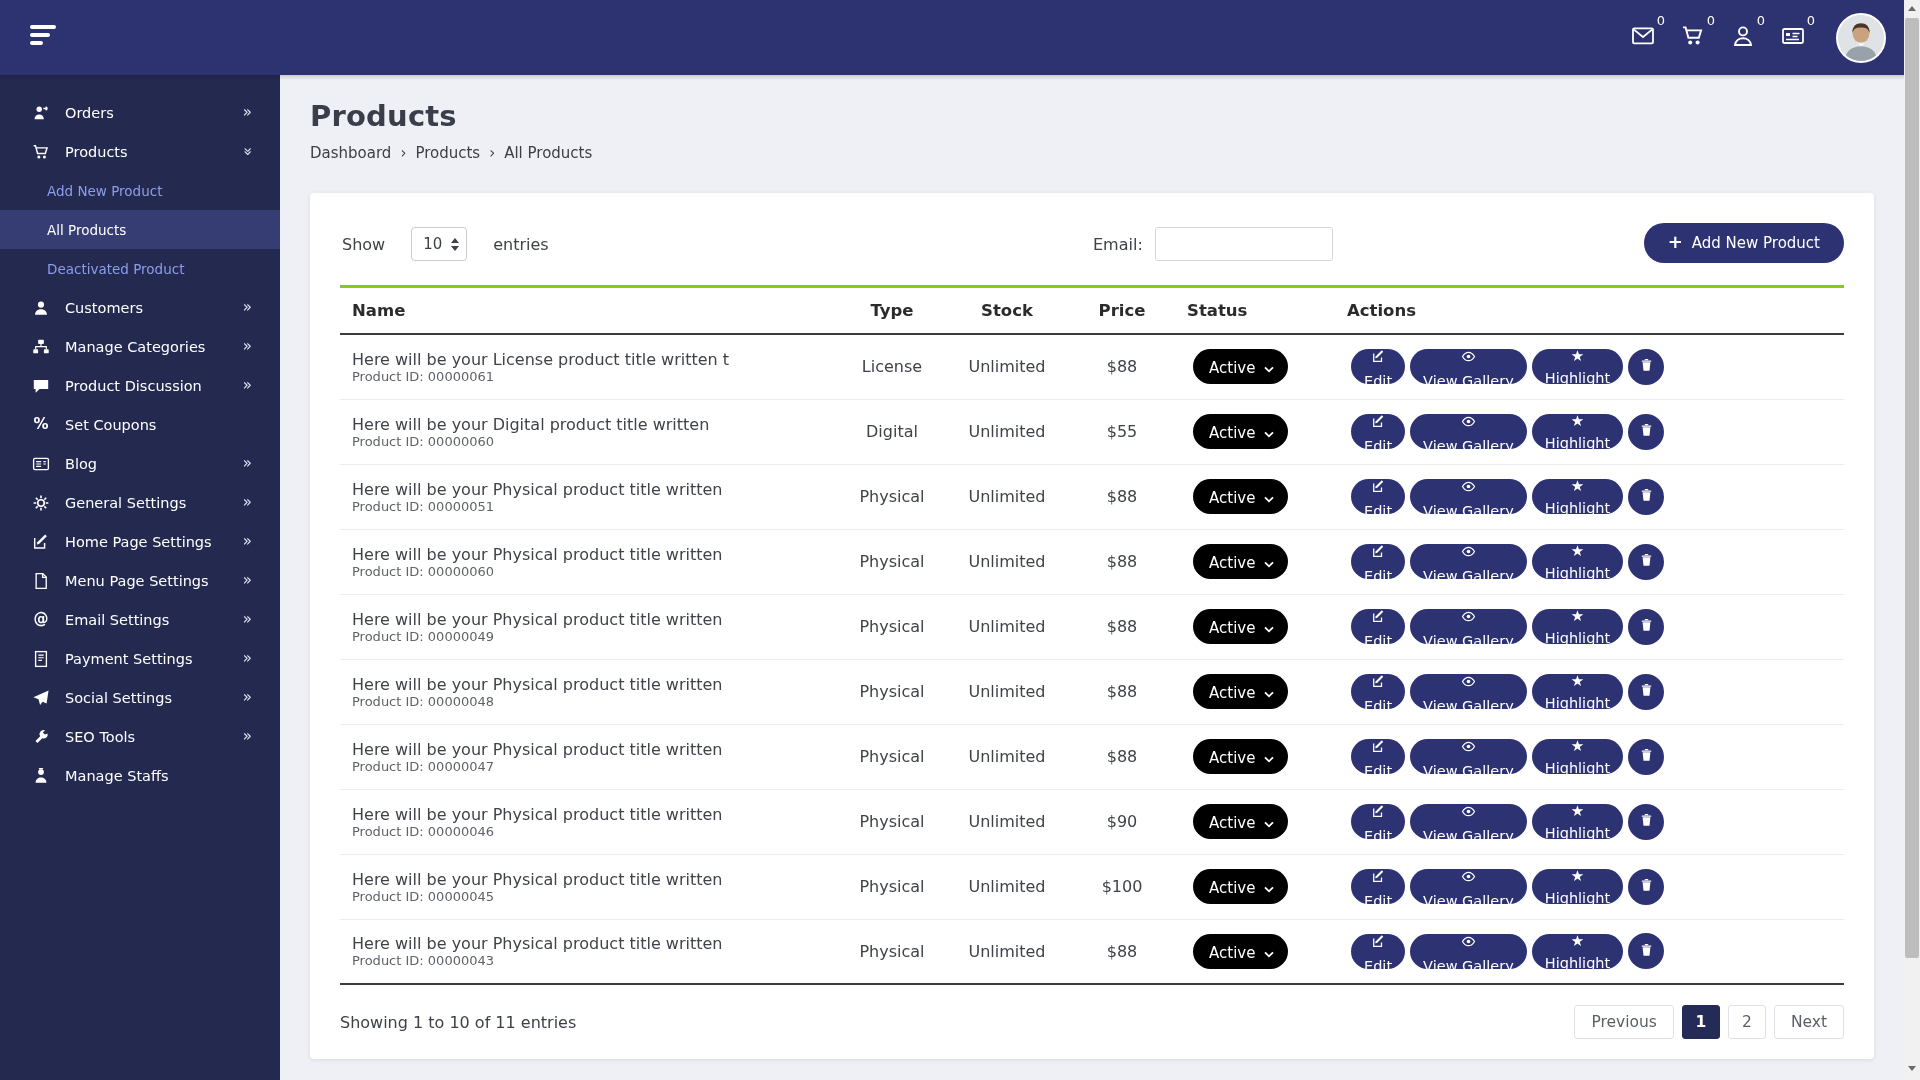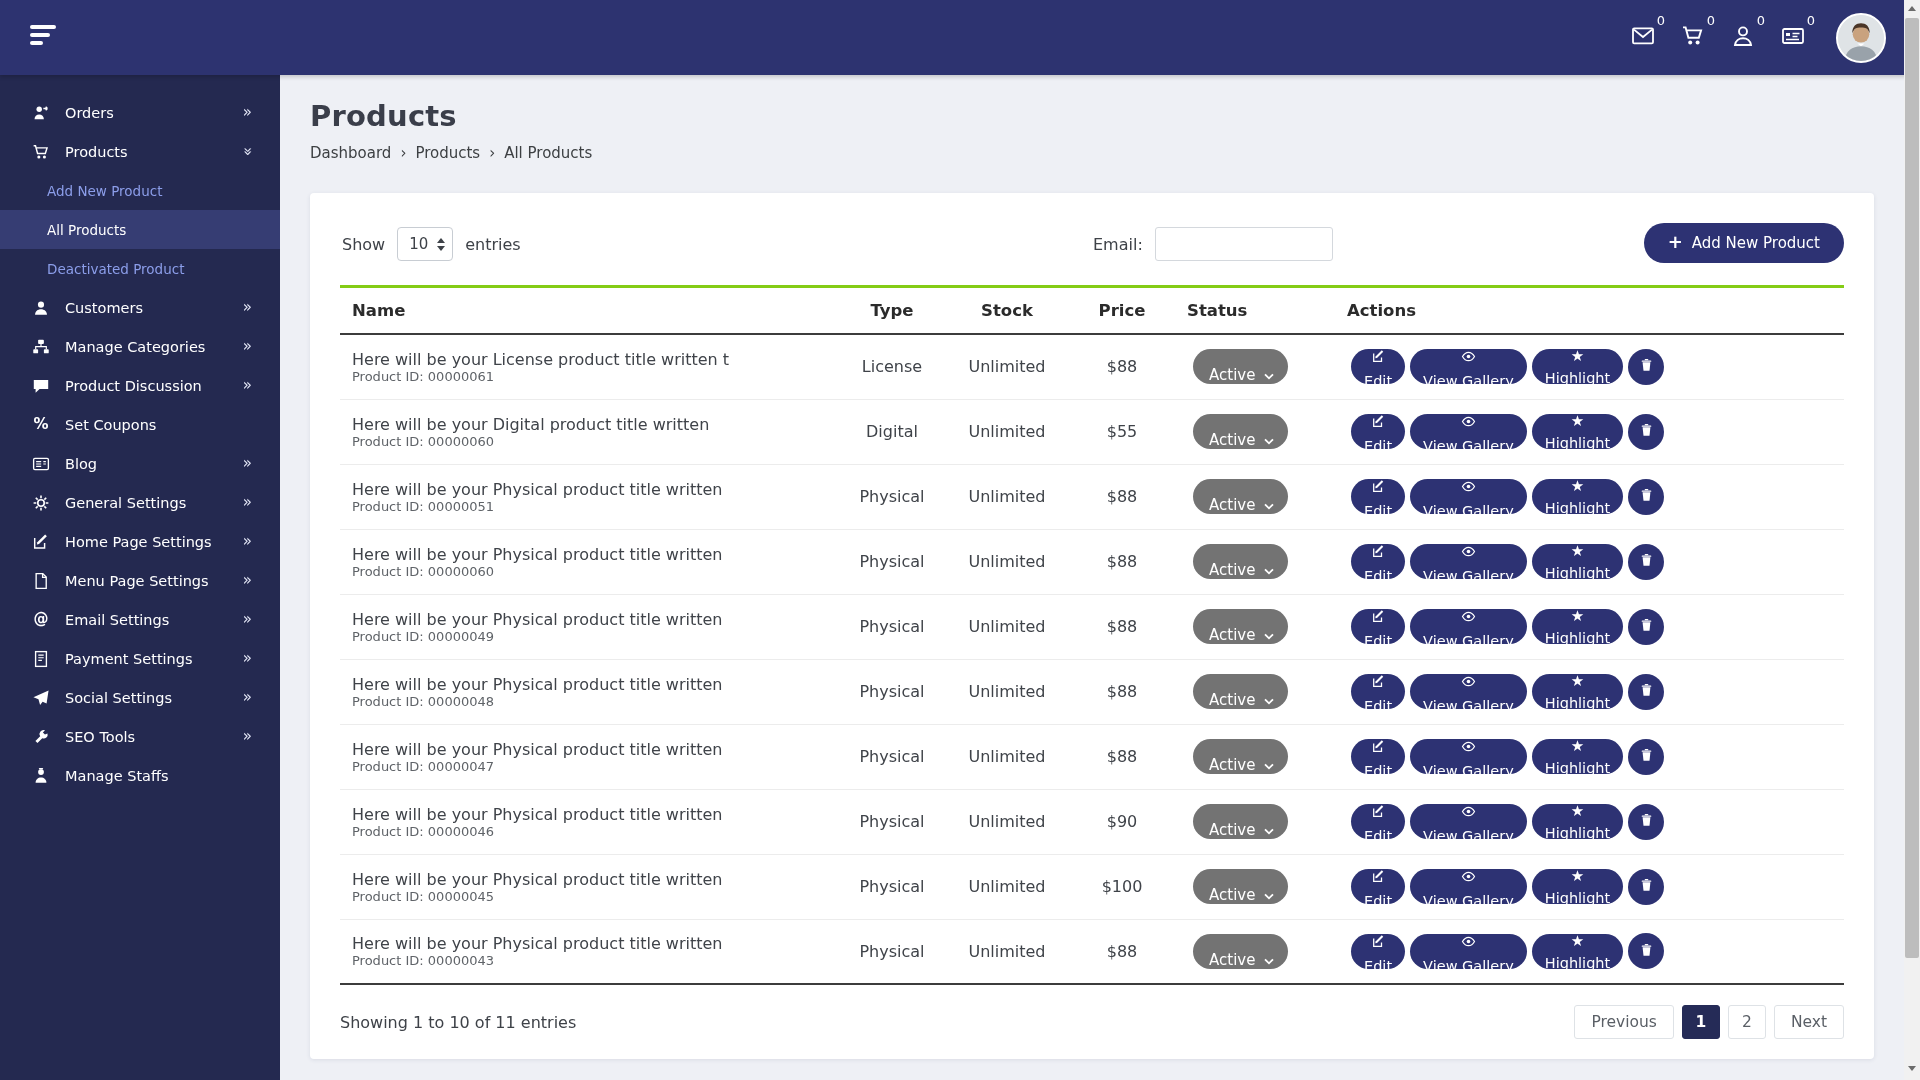--- a/index.html
+++ b/index.html
@@ -33,21 +33,21 @@
 
   
   .main { position:absolute; top:75px; left:280px; width:1624px; height:1005px; background:#eef0f5; padding:24px 30px 0 30px; }
   .page-title { font-size:29px; font-weight:700; color:#3a3e4a; letter-spacing:.2px; }
   .breadcrumb { margin-top:11px; font-size:15px; color:#3d4043; display:flex; align-items:center; gap:9px; }
   .breadcrumb .sep { color:#3d4043; font-size:15px; }
   .card { margin-top:31px; background:#fff; border-radius:4px; box-shadow:0 1px 4px rgba(40,50,90,.10); padding:30px 30px 28px 30px; height:866px; position:relative; }
 
   
   .controls { position:relative; height:44px; }
-  .show-group { position:absolute; left:2px; top:4px; display:flex; align-items:center; gap:12px; font-size:16px; color:#3e4248; }
+  .show-group { position:absolute; left:2px; top:4px; display:flex; align-items:center; gap:26px; font-size:16px; color:#3e4248; }
   .select-box { width:56px; height:34px; border:1px solid #c8cdd3; border-radius:4px; display:flex; align-items:center; padding:0 8px 0 11px; gap:9px; background:#fff; cursor:pointer; }
   .select-box .val { font-size:15px; color:#3e4248; }
   .select-box .arrows { display:flex; flex-direction:column; gap:3px; margin-left:auto; }
   .select-box .arrows i { width:0; height:0; border-left:4px solid transparent; border-right:4px solid transparent; display:block; }
   .select-box .arrows .up { border-bottom:5px solid #3e4248; }
   .select-box .arrows .dn { border-top:5px solid #3e4248; }
   .search-group { position:absolute; left:753px; top:4px; display:flex; align-items:center; gap:12px; font-size:16px; color:#3e4248; }
   .search-input { width:178px; height:34px; border:1px solid #d4d8dd; border-radius:3px; background:#fff; font-size:15px; padding:0 10px; color:#3e4248; outline:none; }
   .add-btn { position:absolute; right:0; top:0; height:40px; padding:0 24px; border:none; border-radius:20px; background:#2d3273; color:#fff; font-size:15px; font-family:inherit; display:flex; align-items:center; gap:9px; cursor:pointer; }
   .add-btn .plus { font-size:18px; font-weight:700; line-height:1; margin-top:-2px; }
@@ -56,21 +56,21 @@
   table { width:100%; border-collapse:collapse; margin-top:18px; table-layout:fixed; }
   thead th { border-top:3px solid #84cc16; border-bottom:2px solid #3c3c3c; font-size:16.5px; font-weight:700; color:#2b2b2b; text-align:left; padding:13px 8px 13px 12px; }
   th.c, td.c { text-align:center; }
   col.name { width:495px; } col.type { width:110px; } col.stock { width:120px; } col.price { width:110px; } col.status { width:160px; } col.actions { width:auto; }
   tbody td { border-bottom:1px solid #ececec; padding:10px 8px 10px 12px; vertical-align:middle; height:65px; }
   tbody tr:last-child td { border-bottom:2px solid #3c3c3c; }
   .p-title { font-size:16px; color:#3f4349; }
   .p-id { font-size:13px; color:#5f6368; }
   .cell-txt { font-size:16px; color:#3f4349; }
   td.status-cell { padding-left:18px; }
-  .status-pill { height:35px; min-width:92px; padding:4px 14px 0 16px; border:none; border-radius:18px; background:#737373; color:#fff; font-size:15px; font-family:inherit; display:inline-flex; align-items:flex-end; gap:9px; cursor:pointer; }
+  .status-pill { height:35px; min-width:92px; padding:10px 14px 0 16px; border:none; border-radius:18px; background:#000000; color:#fff; font-size:15px; font-family:inherit; display:inline-flex; align-items:flex-start; gap:9px; cursor:pointer; }
   td.actions-cell { padding-left:16px; }
   .act-wrap { display:flex; align-items:center; gap:5px; }
   .act-btn { height:35px; padding:0 13px; border:none; border-radius:18px; background:#2d3273; color:#fff; font-size:14.5px; font-family:inherit; display:inline-flex; align-items:center; gap:6px; cursor:pointer; white-space:nowrap;flex-direction:column; }
   .act-btn svg { width:15px; height:15px; }
   .act-btn .star { font-size:15px; line-height:1; }
   .del-btn { width:36px; height:36px; border:none; border-radius:50%; background:#2d3273; color:#fff; display:inline-flex; align-items:center; justify-content:center; cursor:pointer; }
   .del-btn svg { width:15px; height:16px; }
 
   
   .card-footer { display:flex; justify-content:space-between; align-items:center; margin-top:20px; }

